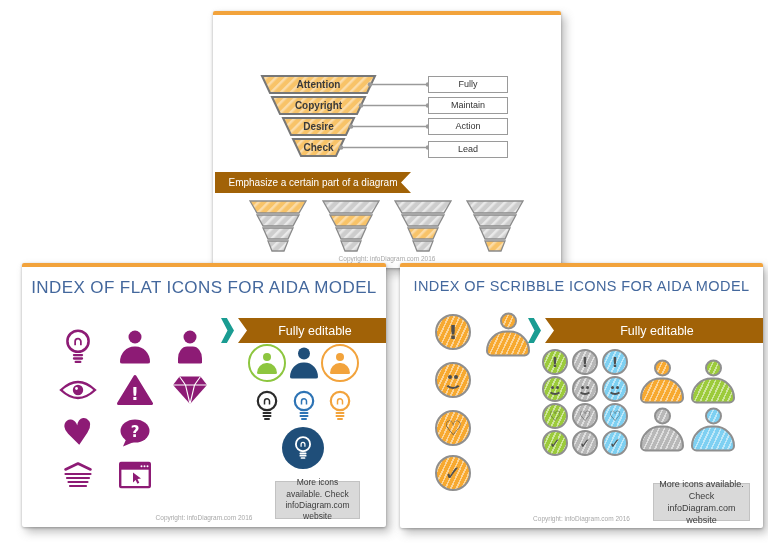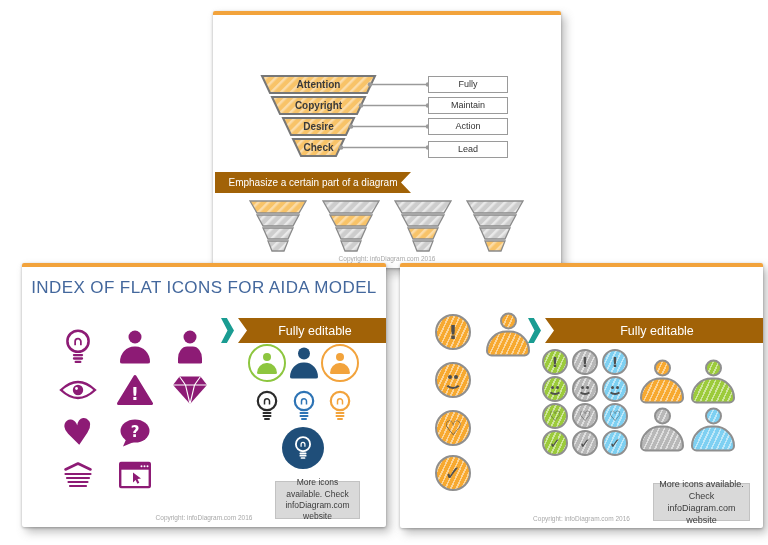--- a/index.html
+++ b/index.html
@@ -293,20 +293,21 @@
 
     <div class="note" style="left:253px;top:218px;width:85px;height:38px">
       <span>More icons available. Check infoDiagram.com website</span>
     </div>
 
     <div class="copyright">Copyright: infoDiagram.com 2016</div>
   </div>
 
   <div class="slide" style="left:400px;top:263px;width:363px;height:265px;z-index:2">
     <div class="topbar"></div>
+    <div class="stitle" style="top:15px;font-size:14.5px">INDEX OF SCRIBBLE ICONS FOR AIDA MODEL</div>
 
     <div class="pi" style="left:53px;top:69px">
       <div class="sc sz36 h-or">
           <span class="g">!</span>
         </div>
     </div>
     <div class="pi" style="left:108px;top:72px">
       <div class="sperson">
           <div class="shd h-or"></div>
           <div class="sbd h-or"></div>

